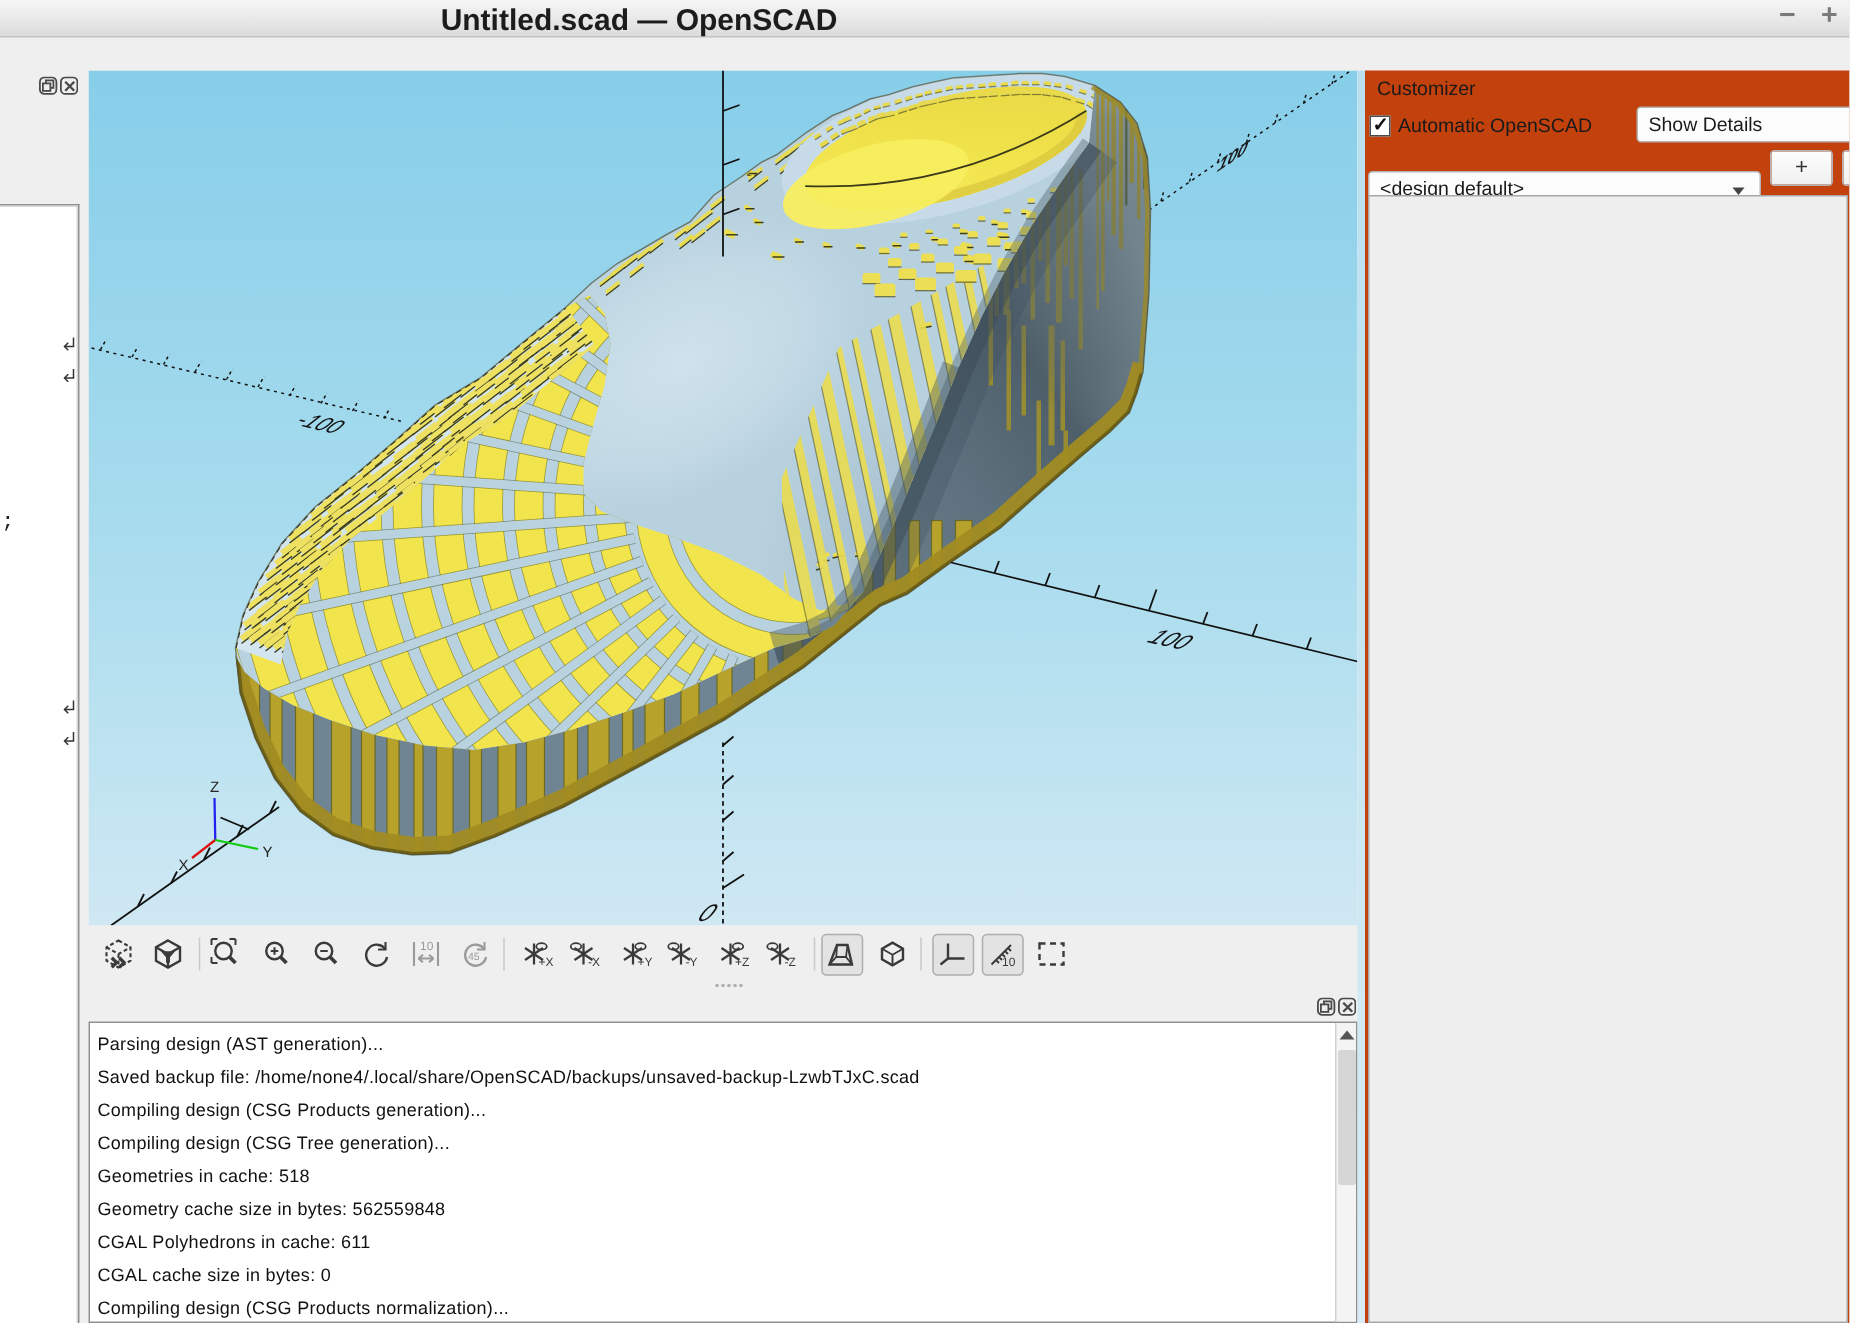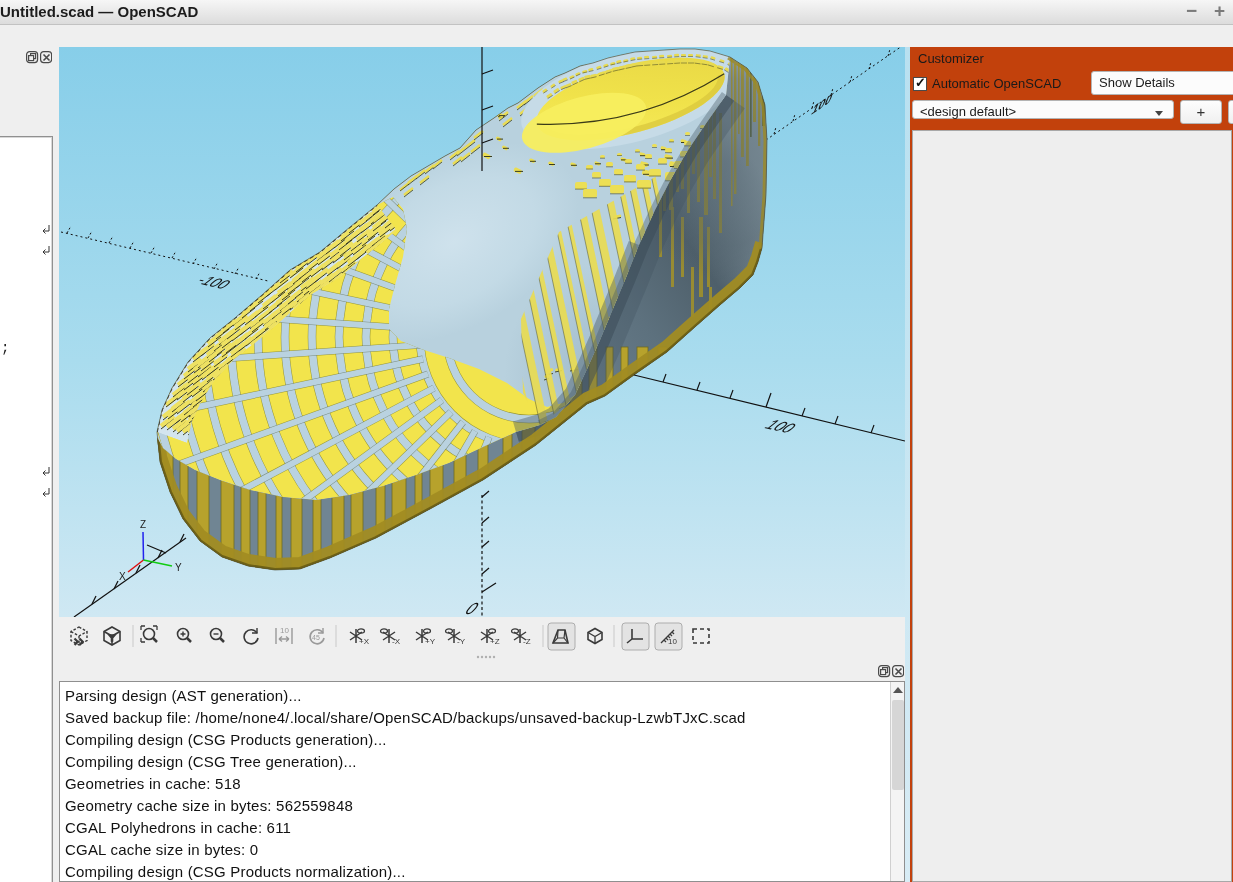--- a/index.html
+++ b/index.html
@@ -1,23 +1,23 @@
 <!DOCTYPE html>
 <html><head><meta charset="utf-8"><style>
 * { margin:0; padding:0; box-sizing:border-box; }
 body { width:1233px; height:882px; font-family:"Liberation Sans",sans-serif; background:#efefef; overflow:hidden; position:relative; }
 .titlebar { position:absolute; left:0; top:0; width:1233px; height:25px; background:linear-gradient(#f6f6f6,#dcdcdc); border-bottom:1px solid #c2c2c2; }
-.title { position:absolute; left:0; top:3px; width:852px; text-align:left; font-size:15px; font-weight:bold; color:#1c1c1c; }
+.title { position:absolute; left:0; top:3px; width:852px; text-align:center; font-size:20px; font-weight:bold; color:#1c1c1c; }
 .wbtn { position:absolute; top:0; color:#7a7a7a; font-size:19px; font-weight:bold; }
 .viewport { position:absolute; left:59px; top:47px; width:846px; height:570px; }
 .dock-editor { position:absolute; left:0; top:136px; width:53px; height:746px; background:#fff; border-top:1px solid #909090; border-right:1px solid #909090; box-shadow:inset -1px 1px 0 #d8d8d8; }
 .semi { position:absolute; left:1px; top:340px; font-family:"Liberation Mono",monospace; font-size:14px; color:#202020; }
 .console-panel { position:absolute; left:59px; top:681px; width:846px; height:201px; background:#fff; border:1px solid #8f8f8f; }
 .console-title { position:absolute; left:63px; top:663px; font-size:13px; color:#2a2a2a;margin-top:28px; }
-.cline { font-size:15px; letter-spacing:0.2px; color:#111; line-height:22px; white-space:pre; }
+.cline { font-size:12px; letter-spacing:0.2px; color:#111; line-height:22px; white-space:pre; }
 .cbody { position:absolute; left:5px; top:3px; right:16px; }
 .scroll { position:absolute; right:0; top:0; width:14px; height:100%; background:#f4f4f4; border-left:1px solid #d0d0d0; }
 .sarrow { position:absolute; top:5px; left:2px; width:0; height:0; border-left:5px solid transparent; border-right:5px solid transparent; border-bottom:6px solid #555; }
 .sthumb { position:absolute; top:18px; left:1px; width:12px; height:90px; background:#d6d6d6; border-radius:2px; }
 .rightpanel { position:absolute; left:910px; top:47px; width:323px; height:835px; background:#c2410c; }
 .splitter { position:absolute; left:905px; top:47px; width:5px; height:835px; background:linear-gradient(#b8e0f0,#d8ecf5); }
 .cust-title { position:absolute; left:8px; top:4px; font-size:13px; color:#1a1a1a; }
 .cbox { position:absolute; left:3px; top:30px; width:14px; height:14px; background:#fff; border:1px solid #4a4a4a; }
 .check { position:absolute; left:1px; top:-3px; color:#111; font-size:13px; font-weight:bold; }
 .clabel { position:absolute; left:22px; top:29px; font-size:13px; color:#1a1a1a; }
@@ -1307,16 +1307,16 @@
     </div>
 </div>
 <div class="splitter"></div>
 <div class="rightpanel">
  <div class="cust-title">Customizer</div>
  <div class="cbox">
       <div class="check">✓</div>
     </div>
  <div class="clabel">Automatic OpenSCAD</div>
  <div class="combo" style="left:181px;top:24px;width:145px;height:24px">Show Details</div>
- <div class="combo" style="left:2px;top:53px;width:262px;height:19px">&lt;design default&gt;<div class="arrowdn" style="right:10px;top:10px"></div></div>
+ <div class="combo" style="left:2px;top:67px;width:262px;height:19px">&lt;design default&gt;<div class="arrowdn" style="right:10px;top:10px"></div></div>
  <div class="pbtn" style="left:270px;top:53px;width:42px;height:24px;padding-top:2px">+</div>
  <div class="pbtn" style="left:318px;top:53px;width:10px;height:24px"></div>
  <div class="custframe"></div>
 </div>
 </body></html>

